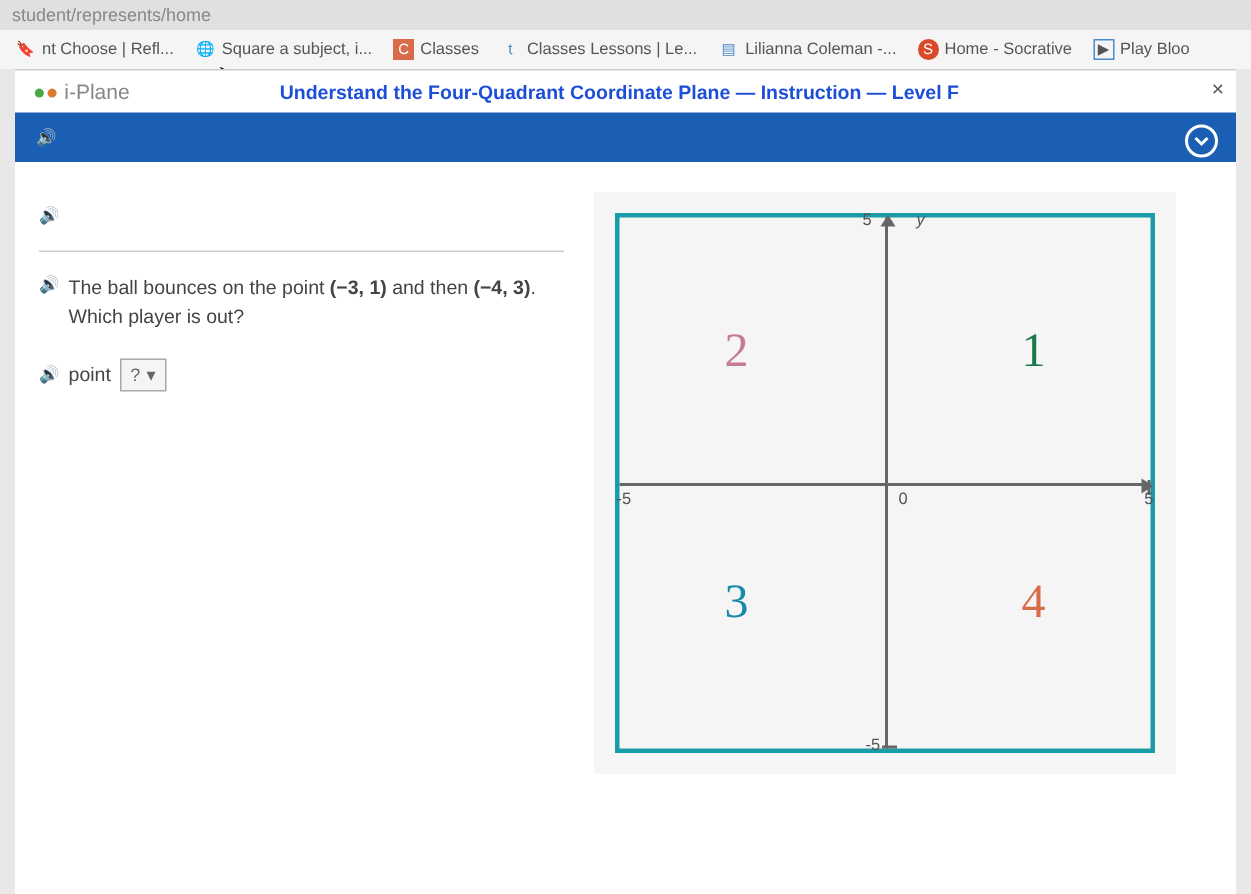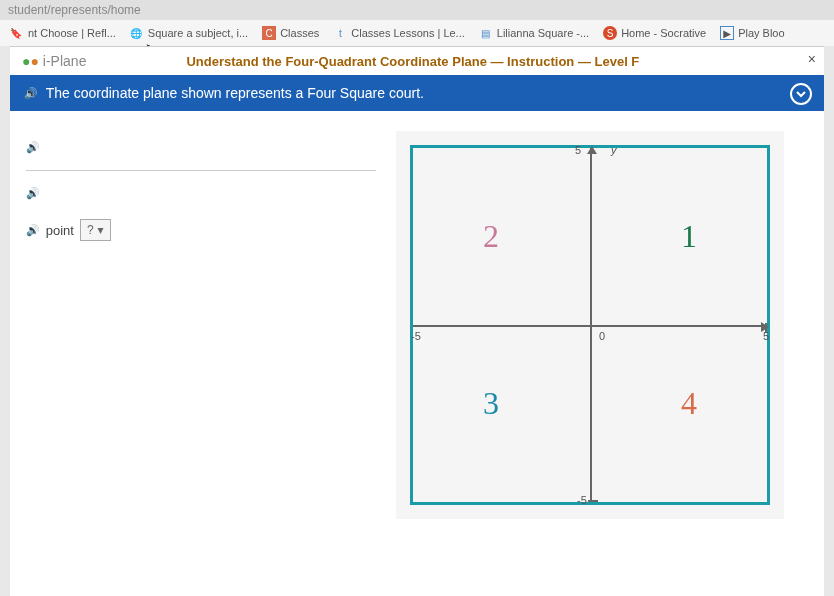--- a/index.html
+++ b/index.html
@@ -8,21 +8,21 @@
   .bookmarks { display: flex; gap: 14px; padding: 6px 10px; font-size: 11px; color: #555; background: #f5f5f5; align-items: center; position: relative; }
   .bookmark { display: flex; align-items: center; gap: 4px; cursor: pointer; white-space: nowrap; }
   .bk-icon { width: 14px; height: 14px; display: inline-flex; align-items: center; justify-content: center; font-size: 10px; }
   .cursor { position: absolute; left: 145px; top: 20px; font-size: 14px; color: #000; }
   .app-frame { background: #fff; margin: 0 10px; border-top: 1px solid #ccc; position: relative; height: 560px; }
   .close-x { position: absolute; top: 4px; right: 8px; font-size: 14px; color: #555; cursor: pointer; }
   .app-header { display: flex; align-items: center; padding: 6px 12px; }
   .logo { font-size: 14px; color: #888; display: flex; align-items: center; }
   .logo .o1 { color: #4aa84a; font-weight: bold; }
   .logo .o2 { color: #d97b2b; font-weight: bold; }
-  .lesson-title { font-size: 13px; color: #a16207; margin-left: 100px; font-weight: bold; }
+  .lesson-title { font-size: 13px; color: #1d4ed8; margin-left: 100px; font-weight: bold; }
   .blue-banner { background: #1a5fb4; color: #fff; padding: 10px 14px; display: flex; align-items: center; font-size: 14px; position: relative; }
   .chevron { position: absolute; right: 12px; top: 8px; width: 22px; height: 22px; background: #1a5fb4; border: 2px solid #fff; border-radius: 50%; display: flex; align-items: center; justify-content: center; cursor: pointer; }
   .content { display: flex; padding: 20px 16px; gap: 20px; }
   .left-col { width: 350px; }
   .instruction-block { display: flex; gap: 6px; font-size: 13px; color: #444; line-height: 1.5; padding: 8px 0; }
   .hr { border: none; border-top: 1px solid #ccc; margin: 6px 0; }
   .answer-row { display: flex; align-items: center; gap: 6px; margin-top: 10px; font-size: 13px; color: #444; }
   .dropdown { border: 1px solid #aaa; background: #f5f5f5; padding: 3px 6px; display: flex; align-items: center; gap: 4px; cursor: pointer; font-size: 12px; color: #666; }
   .speaker { color: #999; font-size: 11px; }
   .court-wrap { background: #f5f5f5; padding: 14px; }
@@ -64,21 +64,21 @@
   <div class="bookmark">
       <span class="bk-icon" style="background:#d96a4a;color:#fff;">C</span>
       <span>Classes</span>
     </div>
   <div class="bookmark">
       <span class="bk-icon" style="color:#4a8ac8;">t</span>
       <span>Classes Lessons | Le...</span>
     </div>
   <div class="bookmark">
       <span class="bk-icon" style="color:#4a8ac8;">▤</span>
-      <span>Lilianna Square -...</span>
+      <span>Lilianna Coleman -...</span>
     </div>
   <div class="bookmark">
       <span class="bk-icon" style="background:#d94a2a;color:#fff;border-radius:50%;">S</span>
       <span>Home - Socrative</span>
     </div>
   <div class="bookmark">
       <span class="bk-icon" style="border:1px solid #4a8ac8;">▶</span>
       <span>Play Bloo</span>
     </div>
   <span class="cursor">➤</span>
@@ -88,36 +88,38 @@
   <span class="close-x">×</span>
   <div class="app-header">
     <div class="logo">
       <span class="o1">●</span><span class="o2">●</span>&nbsp;<span>i-</span><span>Plane</span>
     </div>
     <div class="lesson-title">Understand the Four-Quadrant Coordinate Plane — Instruction — Level F</div>
   </div>
 
   <div class="blue-banner">
     <span class="speaker" style="color:#fff;margin-right:8px;">🔊</span>
-    <span>The coordinate plane shown represents a Four Square court.</span>
     <div class="chevron">
       <svg width="12" height="12" viewBox="0 0 12 12">
           <path d="M2 4 L6 8 L10 4" stroke="#fff" stroke-width="2" fill="none"></path>
         </svg>
     </div>
   </div>
 
   <div class="content">
     <div class="left-col">
       <div class="instruction-block">
         <span class="speaker">🔊</span>
       </div>
       <hr class="hr">
       <div class="instruction-block">
         <span class="speaker">🔊</span>
+        <span>
+          <span>The ball bounces on the point </span><b>(−3, 1)</b><span> and then </span><b>(−4, 3)</b><span>. Which player is out?</span>
+        </span>
       </div>
       <div class="answer-row">
         <span class="speaker">🔊</span>
         <span>point</span>
         <div class="dropdown">
           <span>?</span>
           <span>▾</span>
         </div>
       </div>
     </div>

